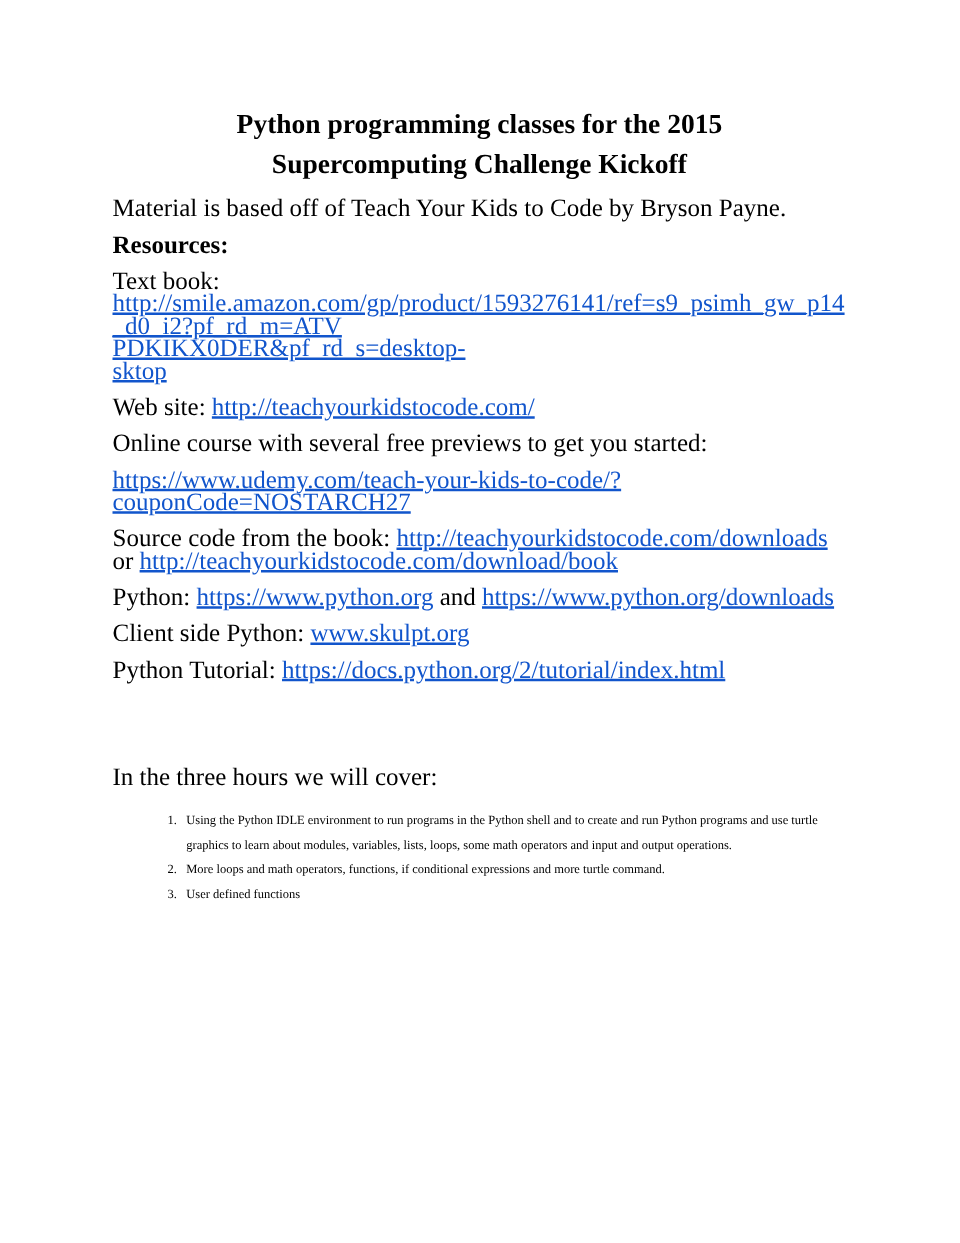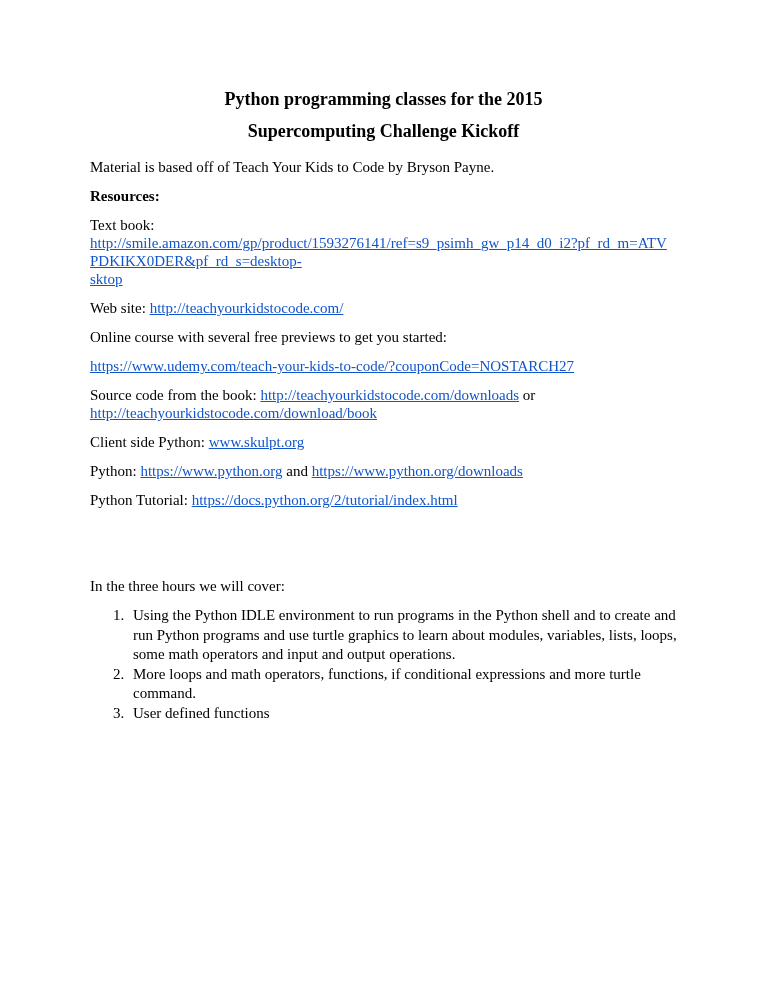--- a/index.html
+++ b/index.html
@@ -12,45 +12,45 @@
     overflow: hidden;
   }
   .page {
     box-sizing: border-box;
     width: 768px;
     height: 994px;
     padding: 83px 91px 40px 90px;
     background: #ffffff;
   }
   .doc-title {
-    font-size: 18px;
+    font-size: 22px;
     font-weight: bold;
     text-align: center;
     line-height: 32px;
     margin: 0 0 11px 0;
   }
   .title-line { display: block; }
   p {
-    font-size: 15px;
+    font-size: 20px;
     line-height: 18px;
     margin: 0 0 11px 0;
   }
   a {
     color: #1155cc;
     text-decoration: underline;
     cursor: pointer;
   }
   .bold { font-weight: bold; }
   .wrap-link { word-break: break-all; }
   .url-line { display: block; }
   .agenda-heading { margin-top: 68px; }
   ol.agenda-list {
-    margin: 0;
+    margin: 16px;
     padding: 0 0 0 38px;
-    font-size: 15px;
+    font-size: 10px;
     line-height: 19.5px;
   }
   ol.agenda-list li {
     margin: 0;
     padding-left: 5px;
   }
 </style>
 </head>
 <body>
 
@@ -82,25 +82,25 @@
 
   <p>
     <a>https://www.udemy.com/teach-your-kids-to-code/?couponCode=NOSTARCH27</a>
   </p>
 
   <p>
     <span>Source code from the book: </span><a>http://teachyourkidstocode.com/downloads</a><span> or </span><a>http://teachyourkidstocode.com/download/book</a>
   </p>
 
   <p>
-    <span>Client side Python: </span><a>www.skulpt.org</a>
+    <span>Python: </span><a>https://www.python.org</a><span> and </span><a>https://www.python.org/downloads</a>
   </p>
 
   <p>
-    <span>Python: </span><a>https://www.python.org</a><span> and </span><a>https://www.python.org/downloads</a>
+    <span>Client side Python: </span><a>www.skulpt.org</a>
   </p>
 
 
 
   <p>
     <span>Python Tutorial: </span><a>https://docs.python.org/2/tutorial/index.html</a>
   </p>
 
   <p class="agenda-heading">In the three hours we will cover:</p>
 

